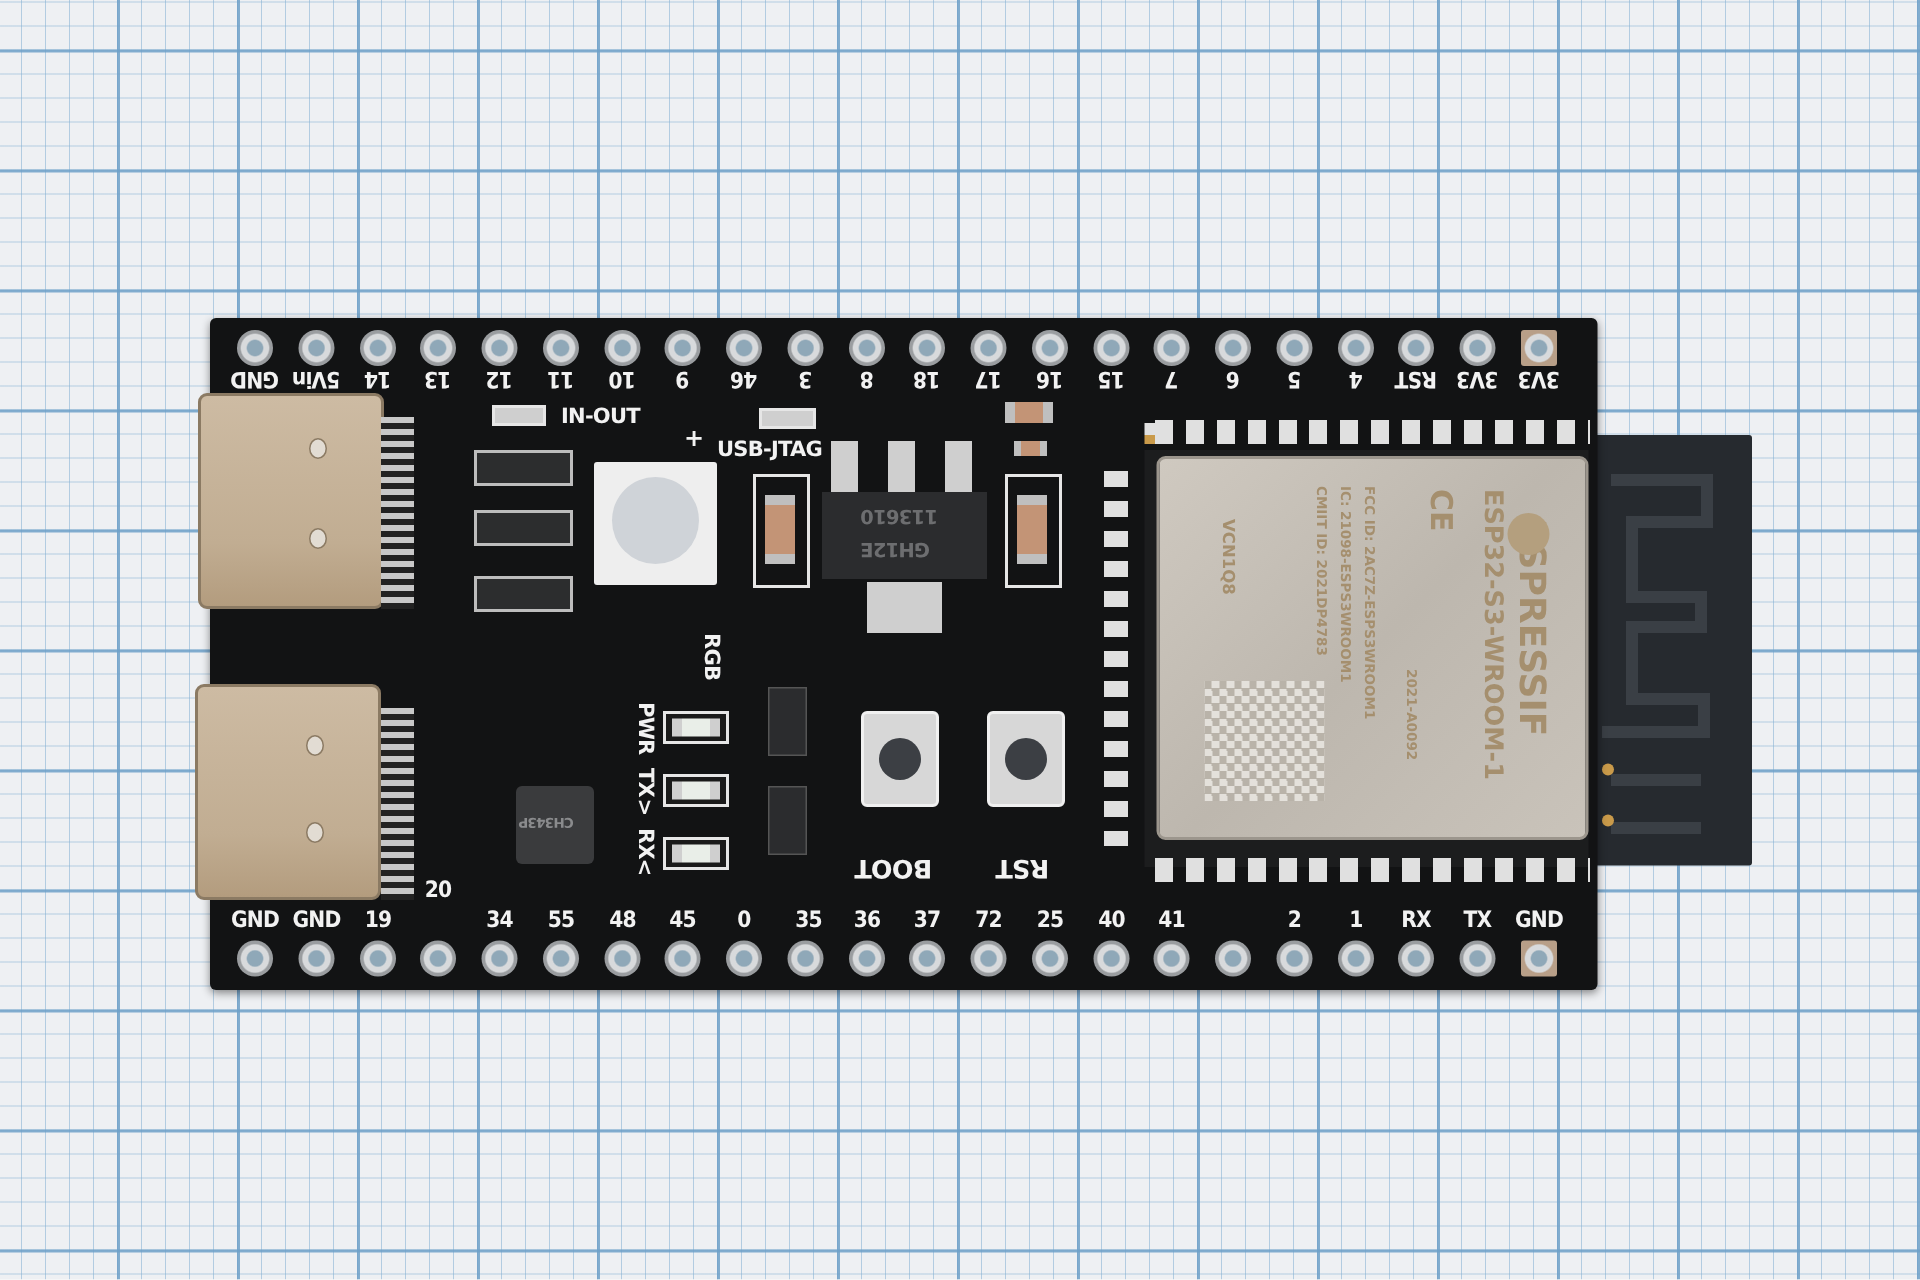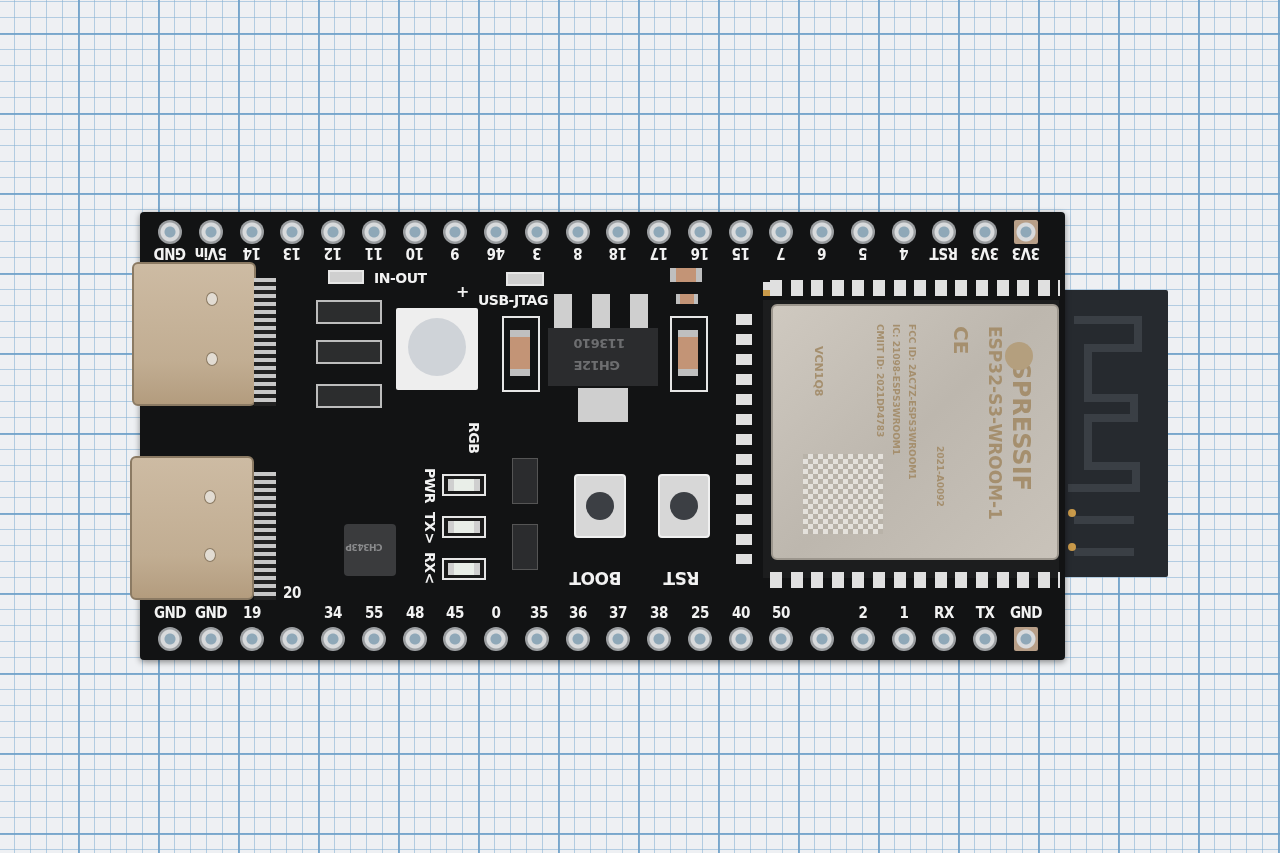--- a/index.html
+++ b/index.html
@@ -111,24 +111,24 @@
     <div class="lbl" style="left:92px;top:392px;">19</div>
     <div class="lbl" style="left:132px;top:372px;">20</div>
     <div class="lbl" style="left:173px;top:392px;">34</div>
     <div class="lbl" style="left:214px;top:392px;">55</div>
     <div class="lbl" style="left:255px;top:392px;">48</div>
     <div class="lbl" style="left:295px;top:392px;">45</div>
     <div class="lbl" style="left:336px;top:392px;">0</div>
     <div class="lbl" style="left:379px;top:392px;">35</div>
     <div class="lbl" style="left:418px;top:392px;">36</div>
     <div class="lbl" style="left:458px;top:392px;">37</div>
-    <div class="lbl" style="left:499px;top:392px;">38</div>
+    <div class="lbl" style="left:499px;top:392px;">72</div>
     <div class="lbl" style="left:540px;top:392px;">25</div>
     <div class="lbl" style="left:581px;top:392px;">40</div>
-    <div class="lbl" style="left:621px;top:392px;">50</div>
+    <div class="lbl" style="left:621px;top:392px;">41</div>
     <div class="lbl" style="left:662px;top:414px;">42</div>
     <div class="lbl" style="left:703px;top:392px;">2</div>
     <div class="lbl" style="left:744px;top:392px;">1</div>
     <div class="lbl" style="left:784px;top:392px;">RX</div>
     <div class="lbl" style="left:825px;top:392px;">TX</div>
     <div class="lbl" style="left:866px;top:392px;">GND</div>
 
     <div class="pin" style="left:18px;top:415px;"></div>
     <div class="pin" style="left:59px;top:415px;"></div>
     <div class="pin" style="left:100px;top:415px;"></div>

